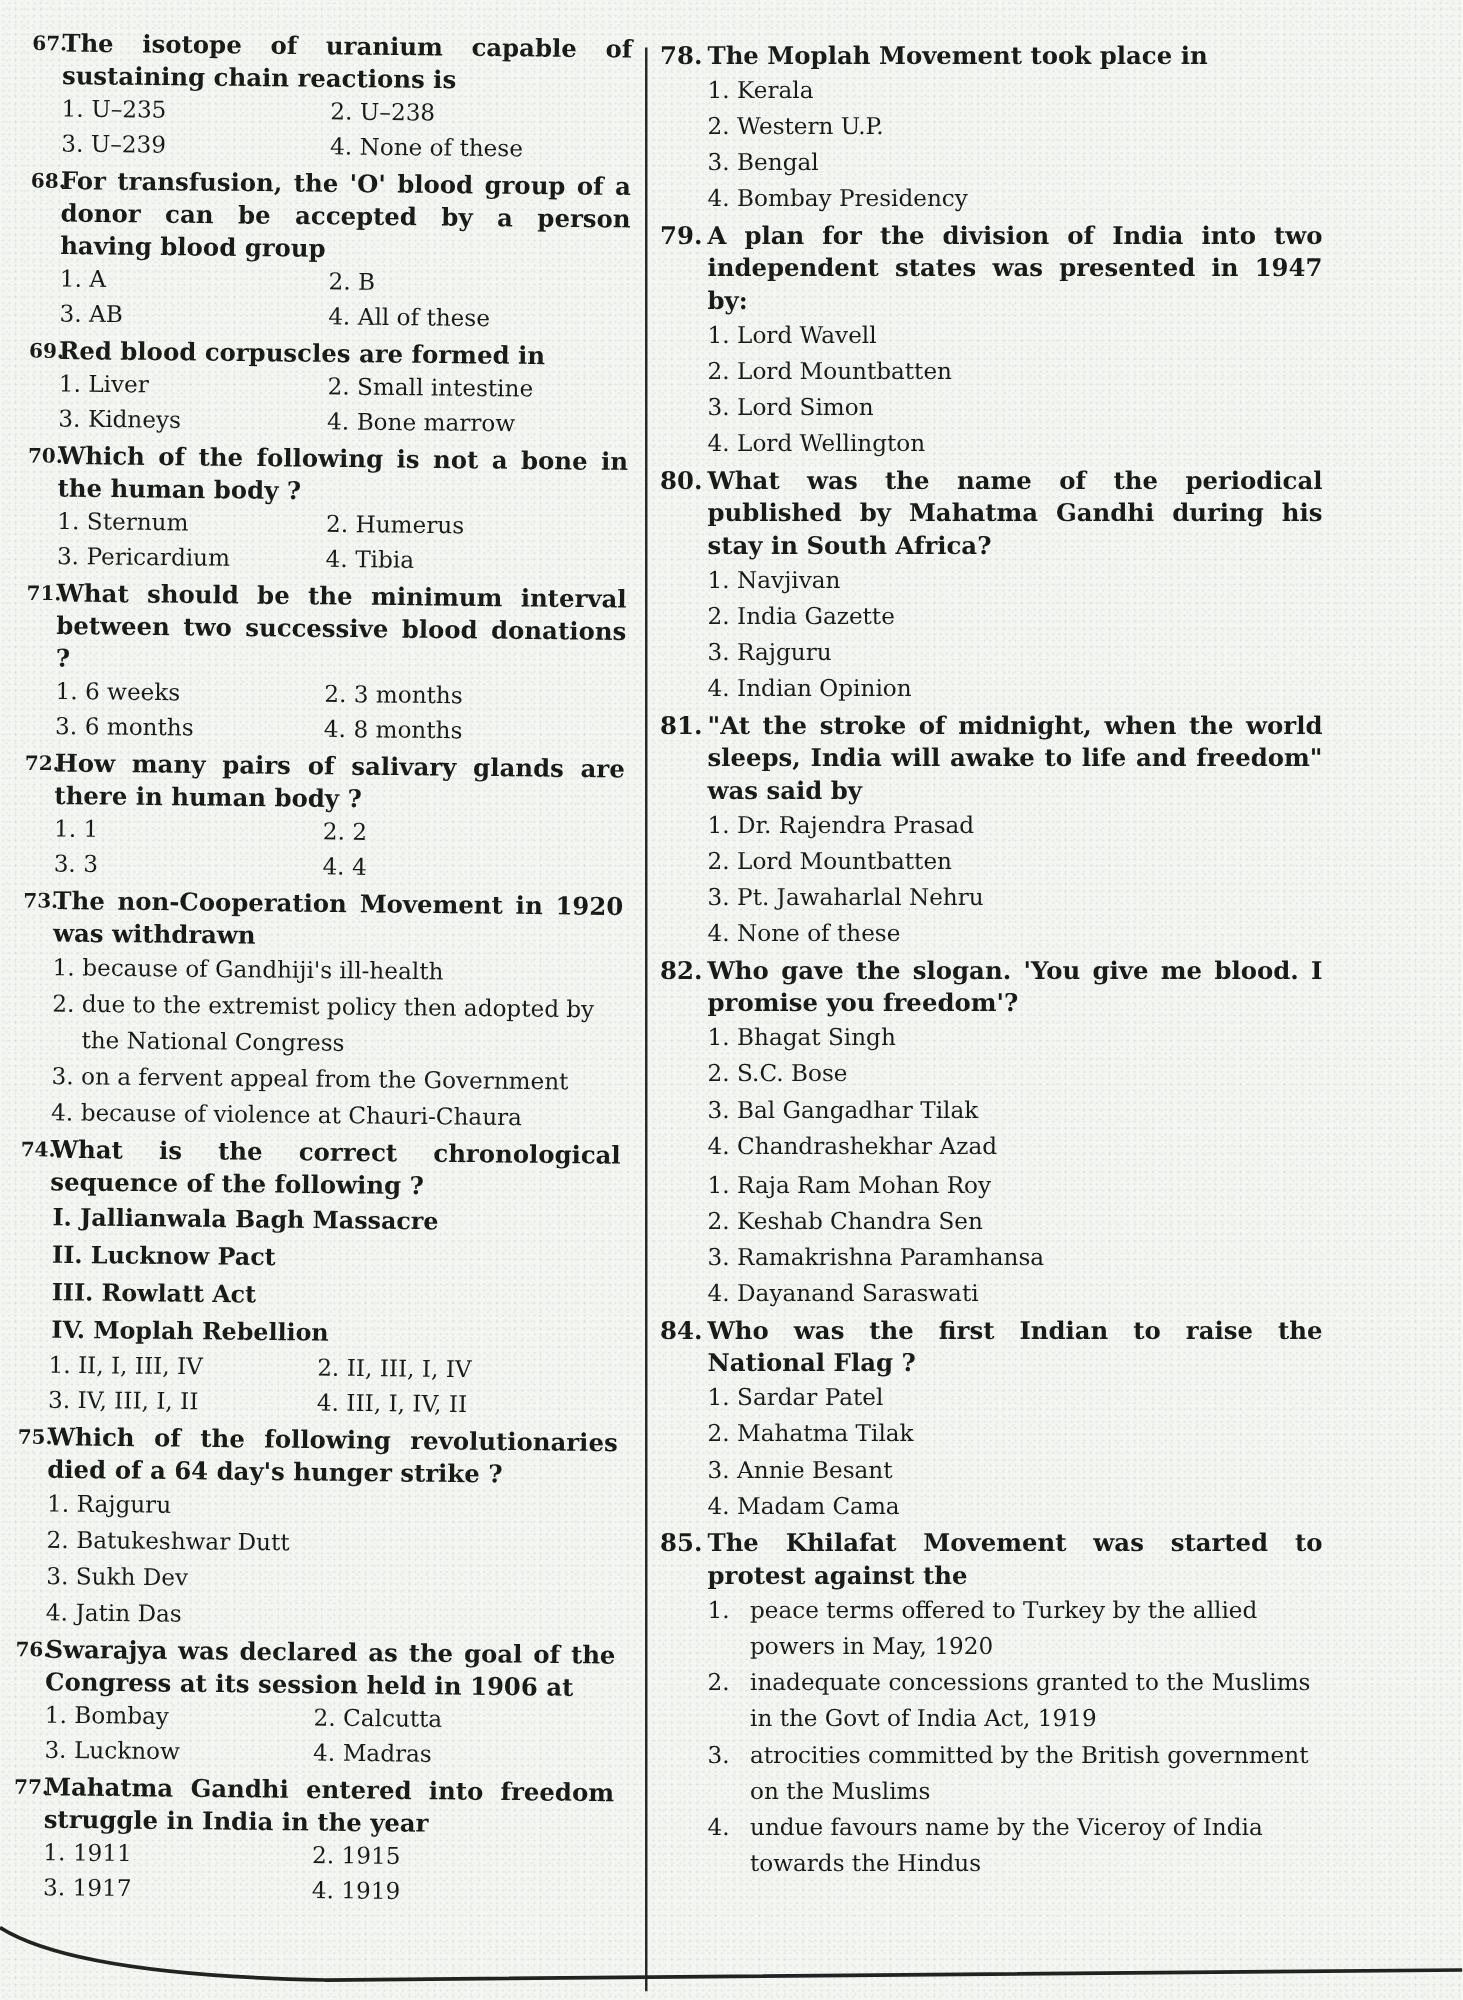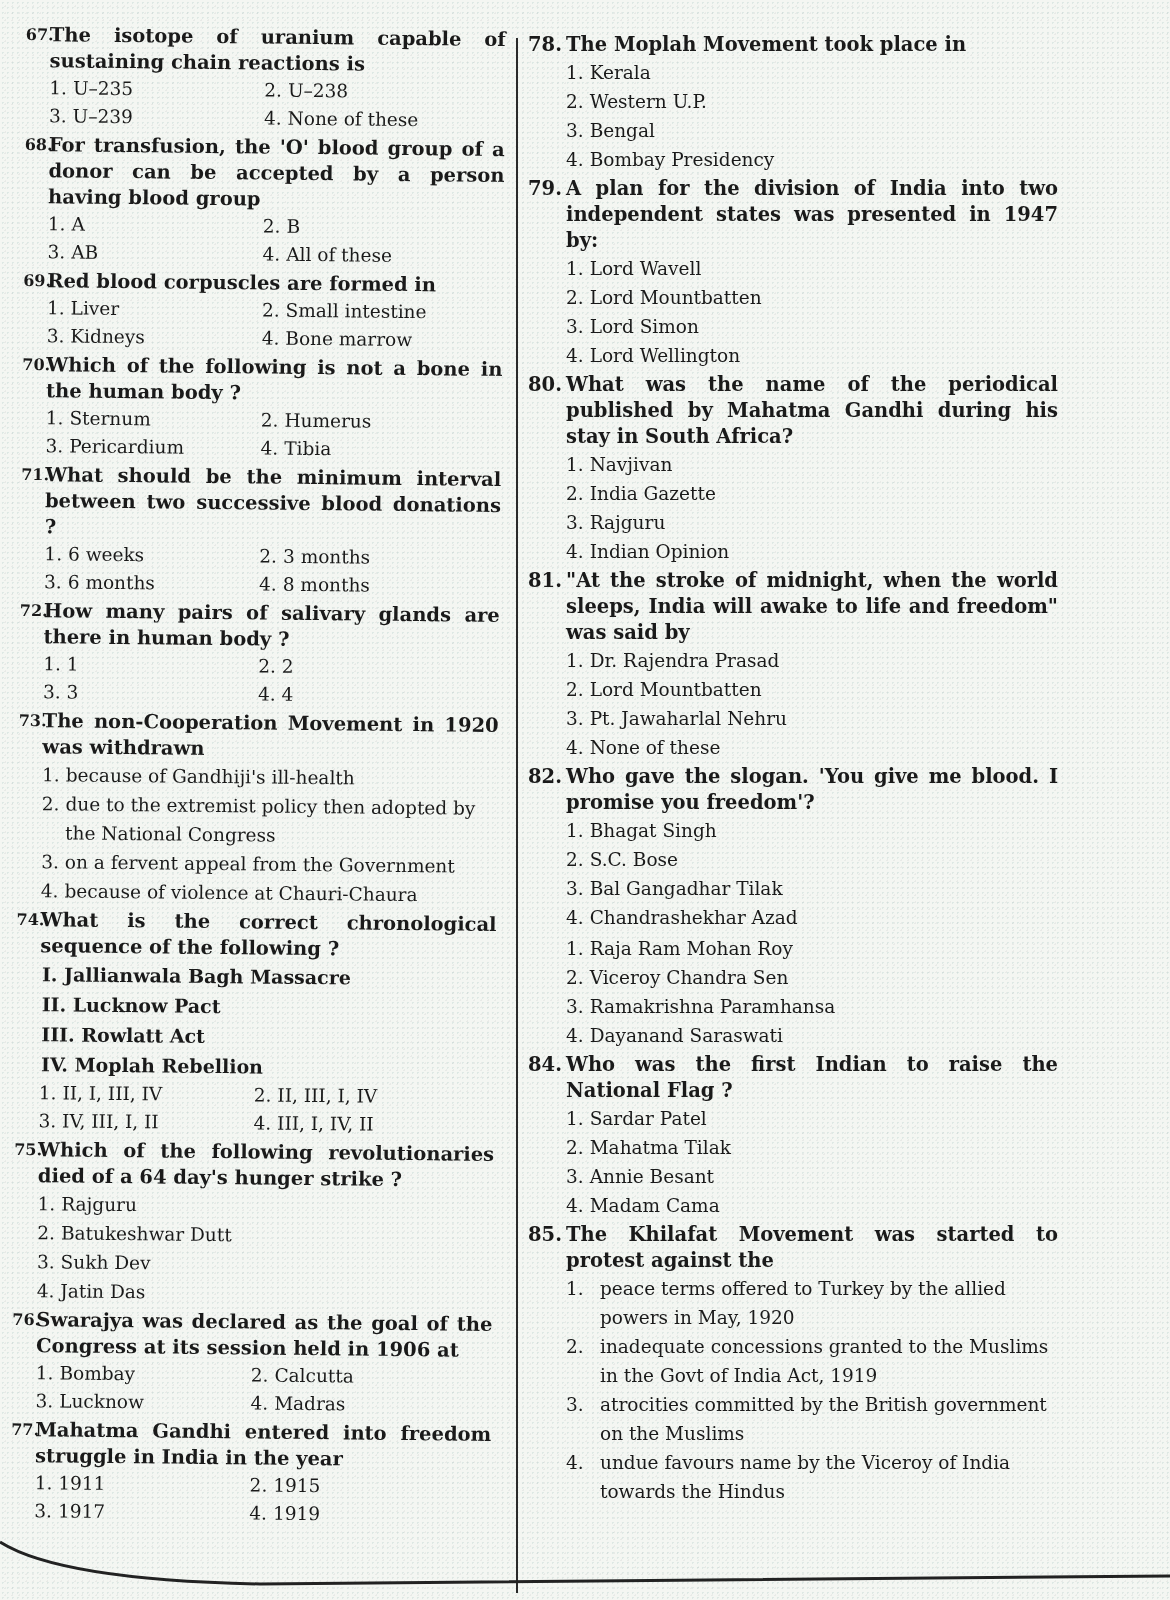--- a/index.html
+++ b/index.html
@@ -440,21 +440,21 @@
         </div>
       </div>
       <div class="q">
         <div class="opts-list">
           <div class="opt">
             <span class="opt-num">1.</span>
             <span class="opt-text">Raja Ram Mohan Roy</span>
           </div>
           <div class="opt">
             <span class="opt-num">2.</span>
-            <span class="opt-text">Viceroy Chandra Sen</span>
+            <span class="opt-text">Keshab Chandra Sen</span>
           </div>
           <div class="opt">
             <span class="opt-num">3.</span>
             <span class="opt-text">Ramakrishna Paramhansa</span>
           </div>
           <div class="opt">
             <span class="opt-num">4.</span>
             <span class="opt-text">Dayanand Saraswati</span>
           </div>
         </div>

